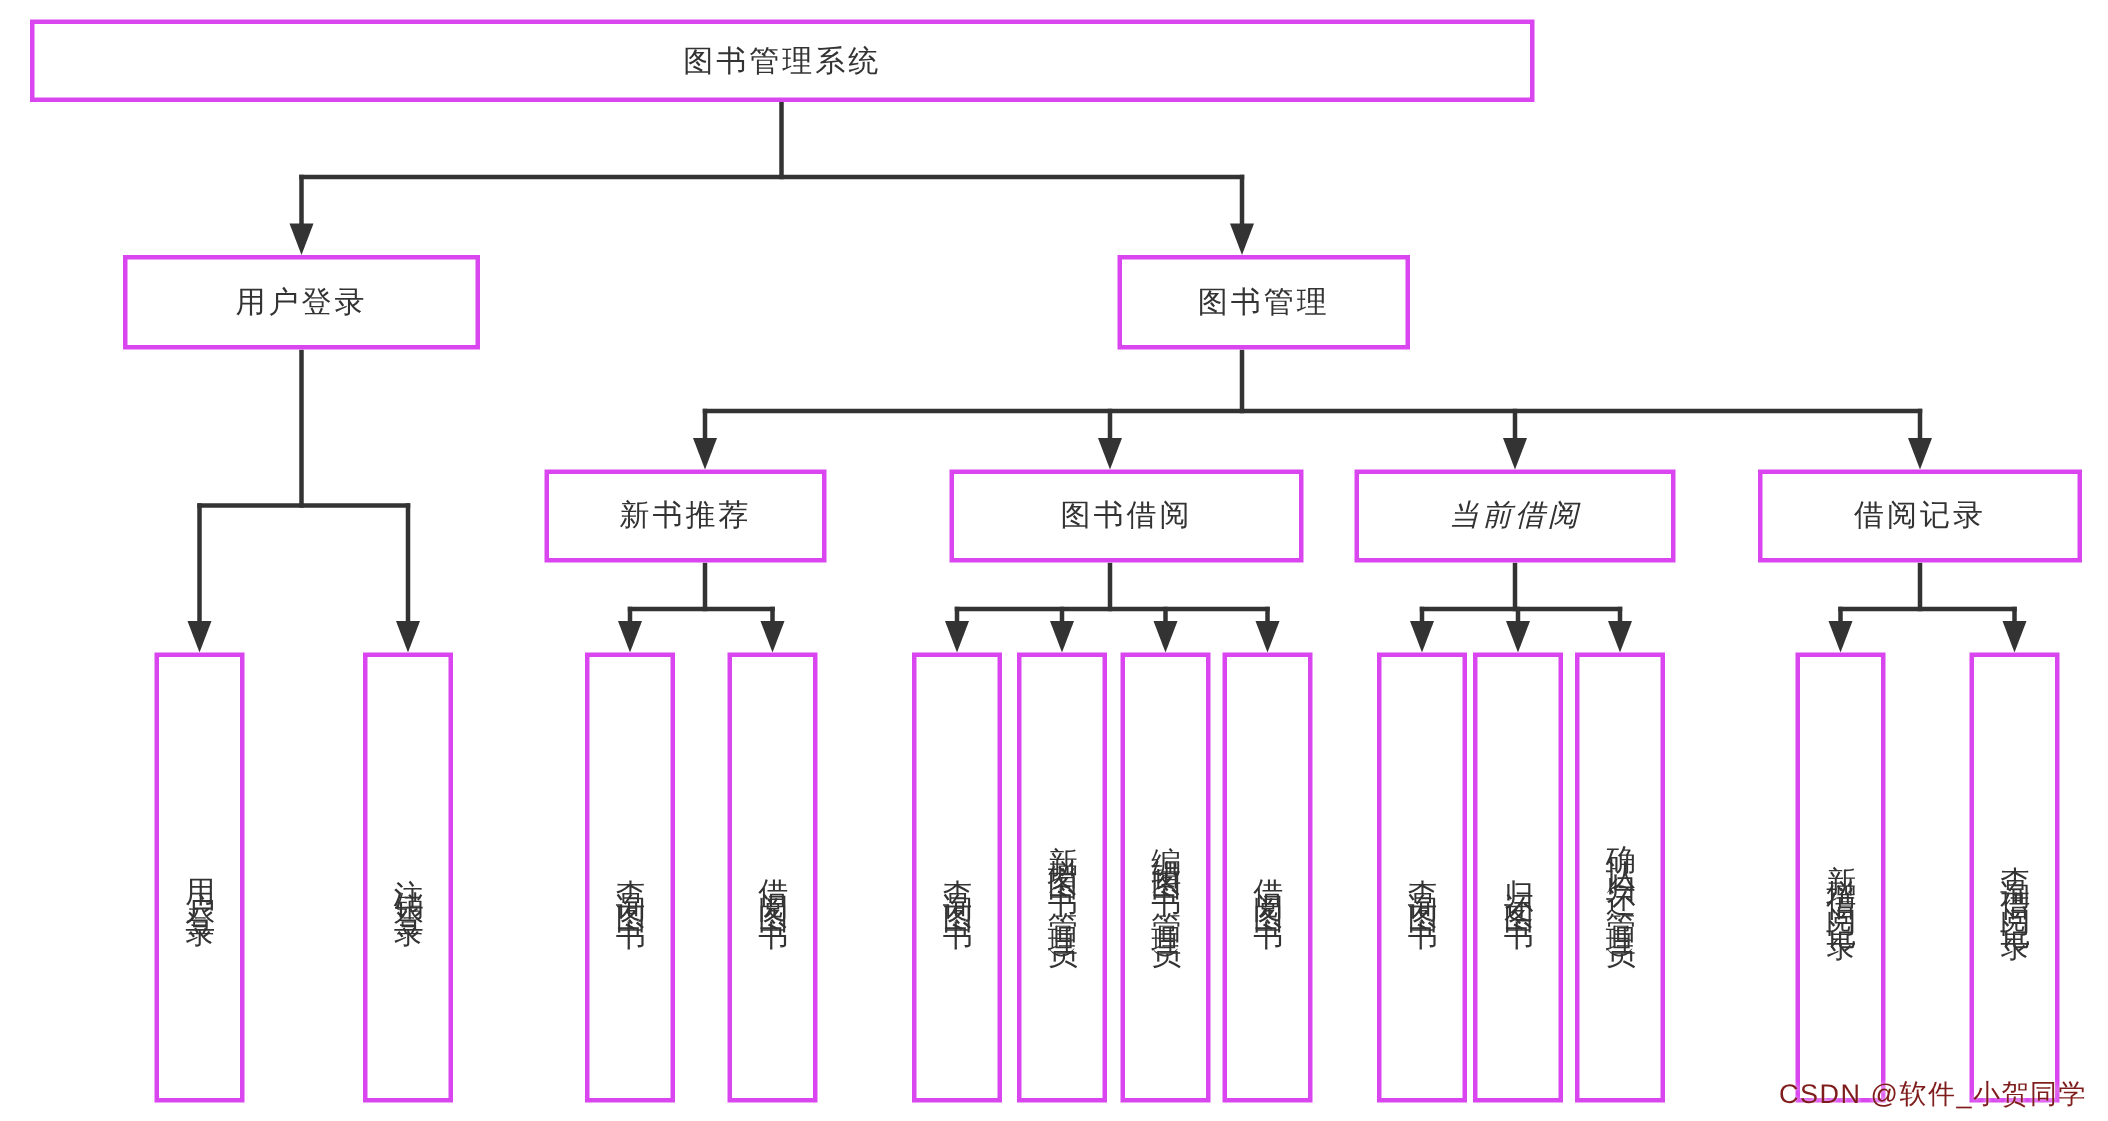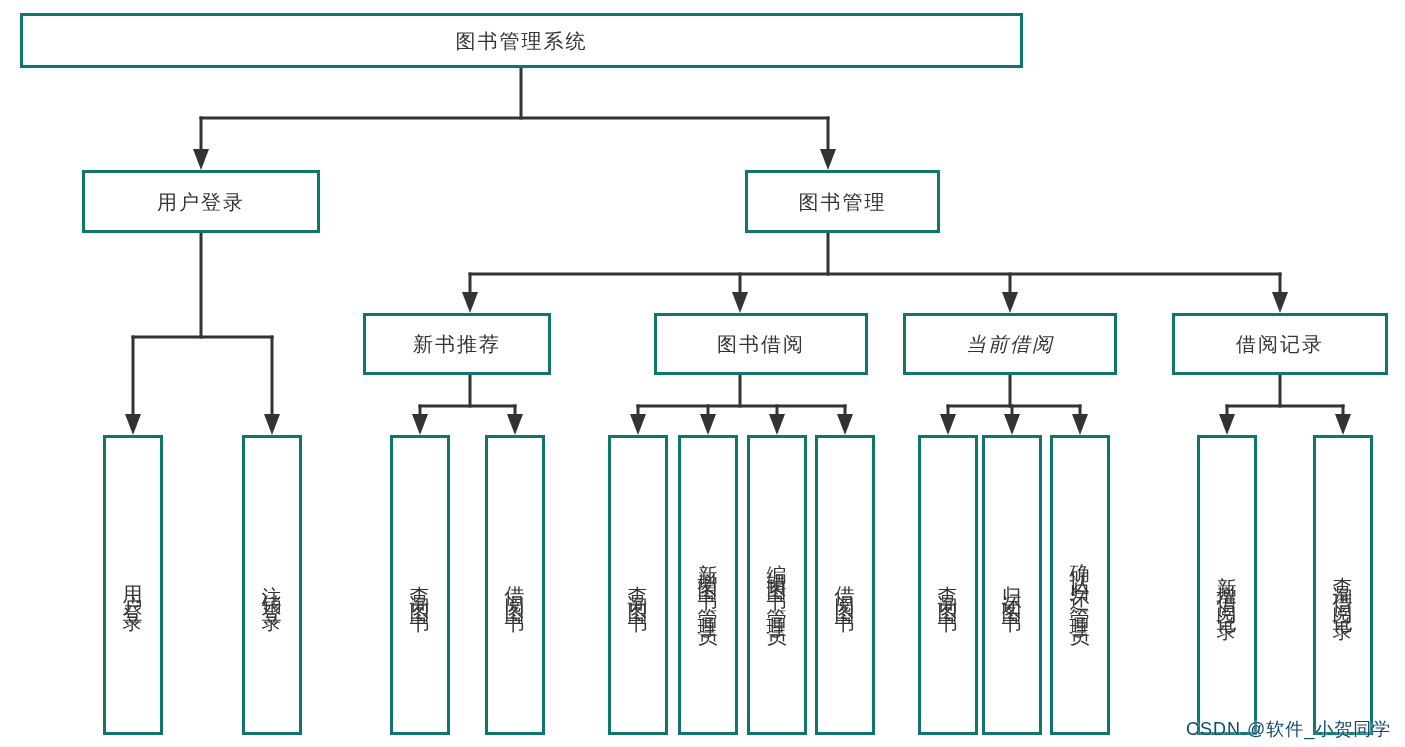--- a/index.html
+++ b/index.html
@@ -13,21 +13,21 @@
   }
   .connectors {
     position: absolute;
     left: 0; top: 0;
     width: 1405px; height: 747px;
   }
   .node {
     position: absolute;
     box-sizing: border-box;
     background: #ffffff;
-    border: 3px solid #0f766e;
+    border: 3px solid #d946ef;
     color: #333333;
     display: flex;
     align-items: center;
     justify-content: center;
     text-align: center;
   }
   .node.h {
     font-size: 20px;
     letter-spacing: 2px;
     line-height: 1;
@@ -38,21 +38,21 @@
     font-size: 20px;
     letter-spacing: 9px;
     line-height: 1;
     padding-top: 6px;
   }
   .watermark {
     position: absolute;
     left: 1186px;
     top: 717px;
     font-size: 18px;
-    color: #0c4a6e;
+    color: #7f1d1d;
     letter-spacing: 1px;
     white-space: nowrap;
     text-shadow: 0 0 3px #ffffff;
   }
   svg line { stroke: #333333; stroke-width: 3; }
   svg polygon { fill: #333333; }
 </style>
 </head>
 <body>
 
@@ -119,21 +119,21 @@
     <line x1="1343" y1="404.5" x2="1343" y2="423"></line>
     <polygon points="1335,414 1351,414 1343,435"></polygon>
   </svg>
 
   <div class="node h" style="left:20px; top:13px; width:1003px; height:55px;">图书管理系统</div>
 
   <div class="node h" style="left:82px; top:170px; width:238px; height:63px;">用户登录</div>
   <div class="node h" style="left:710px; top:170px; width:195px; height:63px;margin-left:35px;">图书管理</div>
 
   <div class="node h" style="left:363px; top:313px; width:188px; height:62px;">新书推荐</div>
-  <div class="node h" style="left:654px; top:313px; width:214px; height:62px;">图书借阅</div>
+  <div class="node h" style="left:633px; top:313px; width:236px; height:62px;">图书借阅</div>
   <div class="node h" style="left:903px; top:313px; width:214px; height:62px;font-style:italic;">当前借阅</div>
   <div class="node h" style="left:1172px; top:313px; width:216px; height:62px;">借阅记录</div>
 
   <div class="node v" style="left:103px; top:435px; width:60px; height:300px;">用户登录</div>
   <div class="node v" style="left:242px; top:435px; width:60px; height:300px;">注销登录</div>
 
   <div class="node v" style="left:390px; top:435px; width:60px; height:300px;">查询图书</div>
   <div class="node v" style="left:485px; top:435px; width:60px; height:300px;">借阅图书</div>
 
   <div class="node v" style="left:608px; top:435px; width:60px; height:300px;">查询图书</div>

